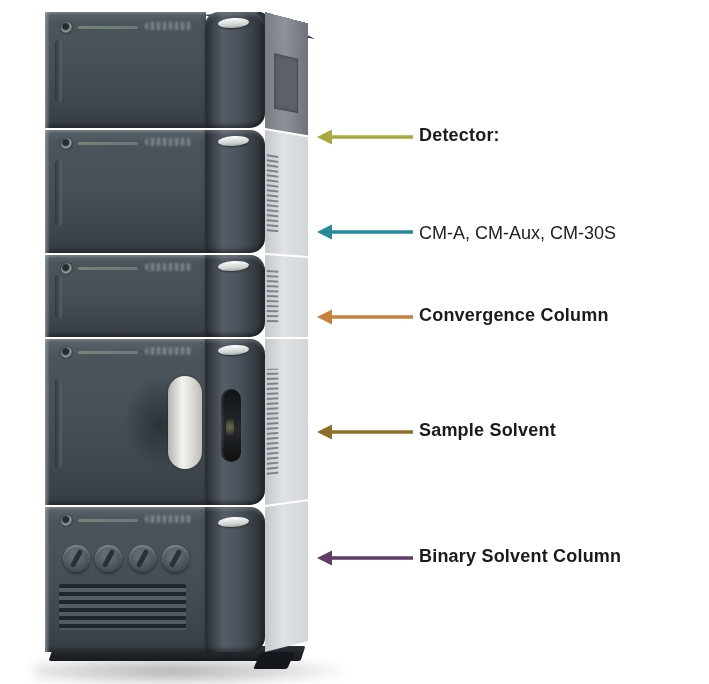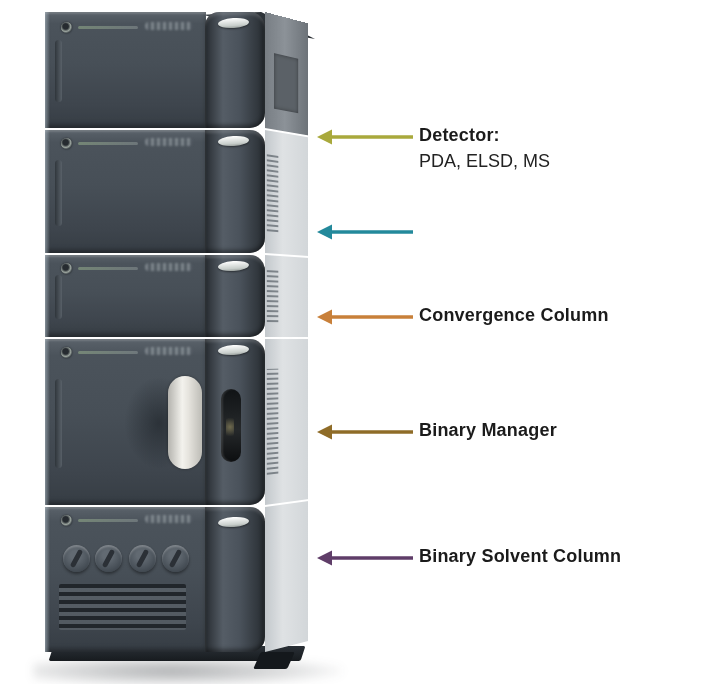--- a/index.html
+++ b/index.html
@@ -235,51 +235,51 @@
     </div>
   </div>
 
   <div class="annotation" style="top:129px;">
     <svg class="arrow" viewBox="0 0 98 16">
       <line class="arrow-line" x1="97" y1="8" x2="15" y2="8" stroke-width="3.6" stroke="#a9a93c"></line>
       <polygon class="arrow-head" points="16,0.5 16,15.5 1,8" fill="#a9a93c"></polygon>
     </svg>
     <div class="ann-labels">
       <div class="ann-title">Detector:</div>
-      <div class="ann-sub">PDA, ELSD, MS</div>
     </div>
   </div>
 
   <div class="annotation" style="top:224px;">
     <svg class="arrow" viewBox="0 0 98 16">
       <line class="arrow-line" x1="97" y1="8" x2="15" y2="8" stroke-width="3.6" stroke="#23899b"></line>
       <polygon class="arrow-head" points="16,0.5 16,15.5 1,8" fill="#23899b"></polygon>
     </svg>
     <div class="ann-labels">
+      <div class="ann-sub">CM-A, CM-Aux, CM-30S</div>
     </div>
   </div>
 
   <div class="annotation" style="top:309px;">
     <svg class="arrow" viewBox="0 0 98 16">
       <line class="arrow-line" x1="97" y1="8" x2="15" y2="8" stroke-width="3.6" stroke="#c8803a"></line>
       <polygon class="arrow-head" points="16,0.5 16,15.5 1,8" fill="#c8803a"></polygon>
     </svg>
     <div class="ann-labels">
       <div class="ann-title">Convergence Column</div>
 
     </div>
   </div>
 
   <div class="annotation" style="top:424px;">
     <svg class="arrow" viewBox="0 0 98 16">
       <line class="arrow-line" x1="97" y1="8" x2="15" y2="8" stroke-width="3.6" stroke="#8f6c28"></line>
       <polygon class="arrow-head" points="16,0.5 16,15.5 1,8" fill="#8f6c28"></polygon>
     </svg>
     <div class="ann-labels">
-      <div class="ann-title">Binary Manager</div>
+      <div class="ann-title">Sample Solvent</div>
 
     </div>
   </div>
 
   <div class="annotation" style="top:550px;">
     <svg class="arrow" viewBox="0 0 98 16">
       <line class="arrow-line" x1="97" y1="8" x2="15" y2="8" stroke-width="3.6" stroke="#5f3d68"></line>
       <polygon class="arrow-head" points="16,0.5 16,15.5 1,8" fill="#5f3d68"></polygon>
     </svg>
     <div class="ann-labels">

